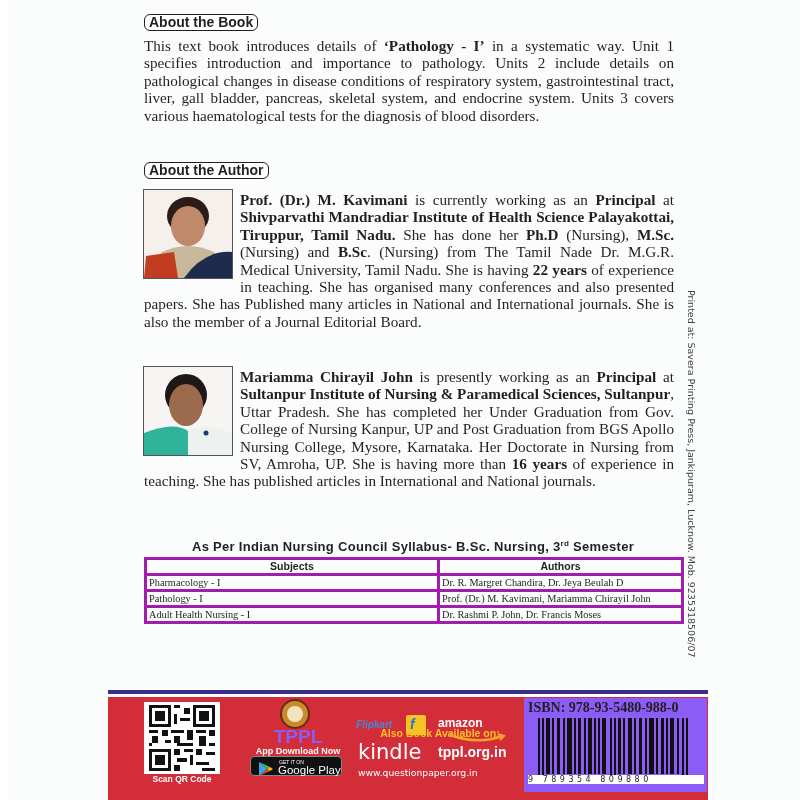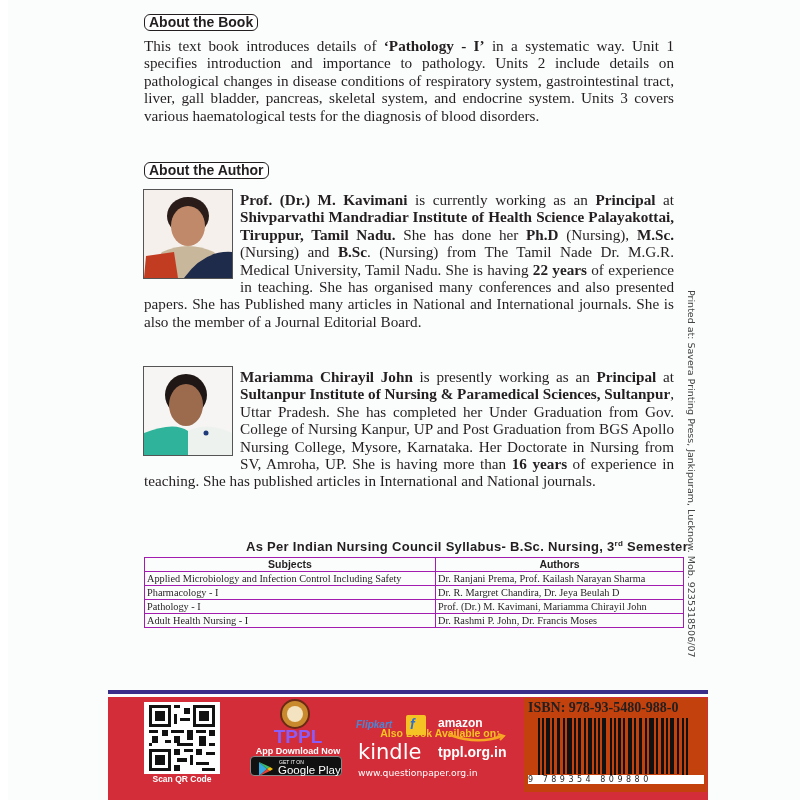--- a/index.html
+++ b/index.html
@@ -4,24 +4,24 @@
 <style>
   html, body { margin: 0; padding: 0; }
   body { width: 800px; height: 800px; background: #ffffff; position: relative; overflow: hidden; font-family: "Liberation Serif", serif; color: #231f20; }
   .page { position: absolute; left: 8px; top: 0; width: 800px; height: 800px; background: #fbfcfc; }
   .section-label { position: absolute; font-family: "Liberation Sans", sans-serif; font-weight: bold; font-size: 14px; border: 1.3px solid #231f20; border-radius: 6px; padding: 0 4px; line-height: 15px; background: #fff; }
   .para { position: absolute; font-size: 15.2px; line-height: 17.4px; text-align: justify; }
   .para b { font-weight: bold; }
   .photo { position: absolute; border: 1px solid #555; overflow: hidden; background: #f4f1ee; }
   .side-text { position: absolute; left: 680px; top: 290px; width: 18px; height: 370px; }
   .side-text span { position: absolute; left: 9px; top: 0; transform-origin: 0 0; transform: rotate(90deg); white-space: nowrap; font-family: "DejaVu Sans", sans-serif; font-size: 9.5px; color: #444; }
-  .syllabus-title { position: absolute; left: 130px; top: 539px; width: 550px; text-align: right; font-family: "Liberation Sans", sans-serif; font-weight: bold; font-size: 13px; letter-spacing: 0.3px; color: #231f20; }
+  .syllabus-title { position: absolute; left: 130px; top: 539px; width: 550px; text-align: center; font-family: "Liberation Sans", sans-serif; font-weight: bold; font-size: 13px; letter-spacing: 0.3px; color: #231f20; }
   .syllabus-title sup { font-size: 8px; }
   table.syl { position: absolute; left: 136px; top: 557px; width: 540px; border-collapse: collapse; font-size: 10.3px; }
-  table.syl td, table.syl th { border: 1px solid #a21caf; padding: 0 2px; height: 13px; line-height: 13px; font-weight: normal; }
+  table.syl td, table.syl th { border: 3px solid #a21caf; padding: 0 2px; height: 13px; line-height: 13px; font-weight: normal; }
   table.syl th { font-family: "Liberation Sans", sans-serif; font-weight: bold; font-size: 10.5px; text-align: center; }
   table.syl td.c1 { width: 286px; }
   .navy-strip { position: absolute; left: 100px; top: 690px; width: 600px; height: 4px; background: #3b2d8a; }
   .red-band { position: absolute; left: 100px; top: 697px; width: 600px; height: 103px; background: #d22d38; }
   .qr-box { position: absolute; left: 136px; top: 702px; width: 76px; height: 72px; background: #fff; }
   .qr-inner { position: absolute; left: 4px; top: 3px; width: 68px; height: 66px; }
   .qr-caption { position: absolute; left: 132px; top: 774px; width: 84px; text-align: center; font-family: "Liberation Sans", sans-serif; font-weight: bold; font-size: 8.5px; color: #fff; }
   .tppl-logo { position: absolute; left: 272px; top: 699px; width: 30px; height: 30px; border-radius: 50%; background: #c98a2e; border: 2px solid #6b2a14; box-sizing: border-box; }
   .tppl-logo .inner { position: absolute; left: 5px; top: 5px; width: 16px; height: 16px; border-radius: 50%; background: #f3e3c0; }
   .tppl-name { position: absolute; left: 240px; top: 727px; width: 100px; text-align: center; font-family: "Liberation Sans", sans-serif; font-weight: bold; font-size: 19px; color: #8b5cf6; line-height: 20px; }
@@ -32,21 +32,21 @@
   .gplay svg { position: absolute; left: 7px; top: 4px; }
   .avail-title { position: absolute; left: 352px; top: 700px; width: 160px; text-align: center; font-family: "Liberation Sans", sans-serif; font-weight: bold; font-size: 10.5px; color: #f6c324; margin-top: 27px; }
   .flipkart { position: absolute; left: 348px; top: 719px; font-family: "Liberation Sans", sans-serif; font-style: italic; font-weight: bold; font-size: 10px; color: #4b86d6; }
   .flip-bag { position: absolute; left: 398px; top: 715px; width: 20px; height: 20px; background: #f6c324; border-radius: 2px; }
   .flip-bag span { position: absolute; left: 4px; top: 1px; font-family: "Liberation Sans", sans-serif; font-weight: bold; font-style: italic; font-size: 14px; color: #2b70d4; }
   .amazon { position: absolute; left: 430px; top: 712px; font-family: "Liberation Sans", sans-serif; font-weight: bold; font-size: 12px; color: #fff; line-height: 22px; }
   .amazon-smile { position: absolute; left: 440px; top: 733px; }
   .kindle { position: absolute; left: 350px; top: 740px; font-family: "DejaVu Sans", sans-serif; font-size: 21px; color: #fff; line-height: 24px; }
   .tppl-web { position: absolute; left: 430px; top: 744px; font-family: "Liberation Sans", sans-serif; font-weight: bold; font-size: 14px; color: #fff; }
   .qp-web { position: absolute; left: 350px; top: 767px; font-family: "DejaVu Sans", sans-serif; font-size: 9.2px; color: #fff; }
-  .isbn-box { position: absolute; left: 516px; top: 698px; width: 183px; height: 94px; background: #c2410c; }
+  .isbn-box { position: absolute; left: 516px; top: 698px; width: 183px; height: 94px; background: #8b5cf6; }
   .isbn-text { position: absolute; left: 4px; top: 2px; font-family: "Liberation Serif", serif; font-weight: bold; font-size: 14px; color: #231f20; white-space: nowrap; }
   .barcode { position: absolute; left: 8px; top: 20px; width: 166px; height: 66px; }
   .isbn-digits { position: absolute; left: 4px; top: 77px; width: 176px; font-family: "DejaVu Sans", sans-serif; font-size: 8px; letter-spacing: 3.5px; color: #231f20; background: #fff; }
 </style>
 </head>
 <body>
 
 <div class="page">
 
   <div class="section-label" style="left:136px; top:14px;">About the Book</div>
@@ -92,24 +92,20 @@
   <div class="syllabus-title"><span>As Per Indian Nursing Council Syllabus- B.Sc. Nursing, 3</span><sup>rd</sup><span> Semester</span></div>
 
   <table class="syl">
     <thead>
       <tr>
         <th>Subjects</th>
         <th>Authors</th>
       </tr>
     </thead>
     <tbody>
-      <tr>
-          <td class="c1">Applied Microbiology and Infection Control Including Safety</td>
-          <td>Dr. Ranjani Prema, Prof. Kailash Narayan Sharma</td>
-        </tr>
       <tr>
           <td class="c1">Pharmacology - I</td>
           <td>Dr. R. Margret Chandira, Dr. Jeya Beulah D</td>
         </tr>
       <tr>
           <td class="c1">Pathology - I</td>
           <td>Prof. (Dr.) M. Kavimani, Mariamma Chirayil John</td>
         </tr>
       <tr>
           <td class="c1">Adult Health Nursing - I</td>

